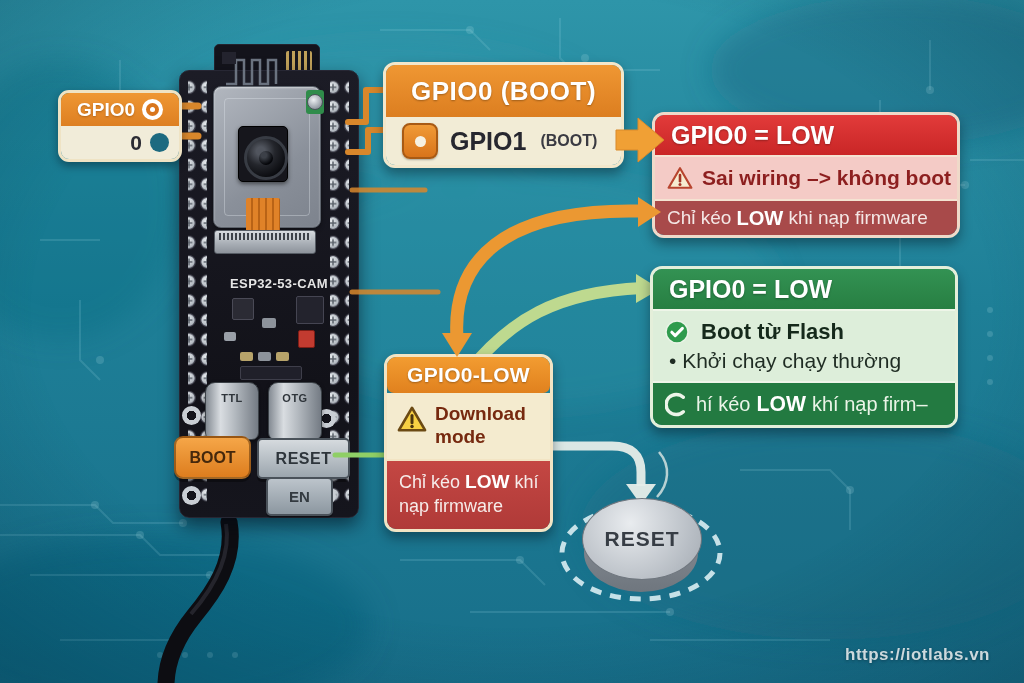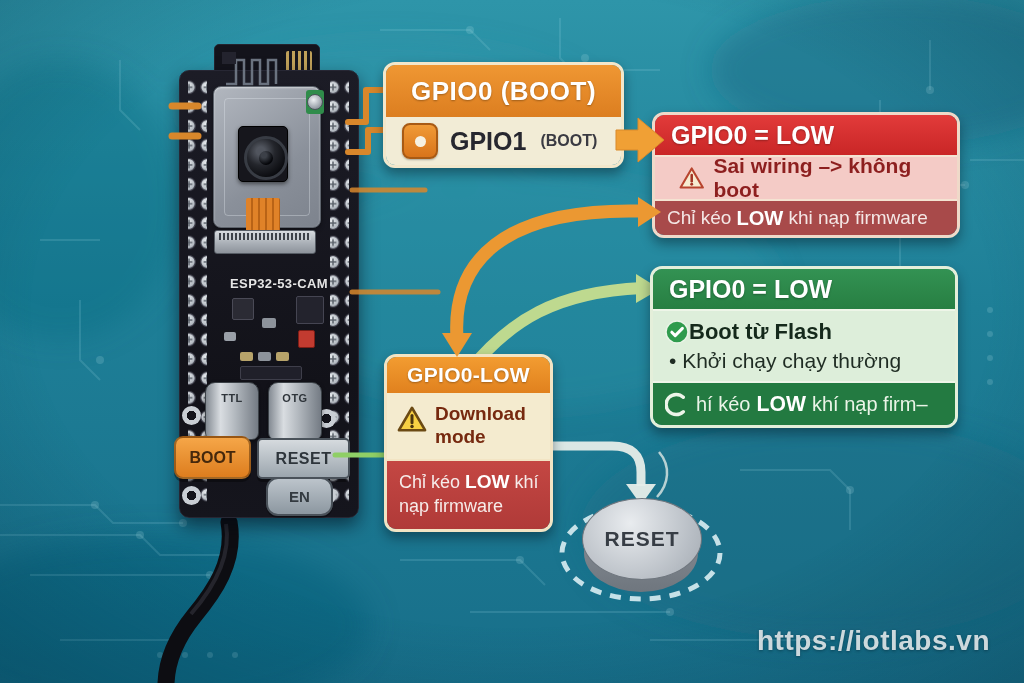--- a/index.html
+++ b/index.html
@@ -8,22 +8,22 @@
     font-family:"Liberation Sans","DejaVu Sans",sans-serif;
     background:#1f7f99;
   }
   #stage svg.layer{position:absolute;inset:0;pointer-events:none;}
   #bg{z-index:0;}
   #wires-low{z-index:1;}
   #board-layer{position:absolute;inset:0;z-index:2;}
   #wires-mid{z-index:3;}
   .float{position:absolute;z-index:4;}
   #arrows-over{z-index:5;}
-  #watermark{position:absolute;z-index:6;right:34px;bottom:26px;
-    color:#d6dfe2;font-size:28px;font-weight:bold;letter-spacing:.5px;
+  #watermark{position:absolute;z-index:6;right:34px;bottom:18px;
+    color:#d6dfe2;font-size:17px;font-weight:bold;letter-spacing:.5px;
     text-shadow:0 1px 3px rgba(0,25,35,.45);opacity:.95;}
 
   
   .abs{position:absolute;}
   #antenna{left:214px;top:44px;width:104px;height:52px;background:#13131b;border-radius:5px 5px 0 0;border:1px solid #23232e;}
   #gold-comb{left:286px;top:51px;width:26px;height:38px;
     background:repeating-linear-gradient(90deg,#c9a85c 0 3px,#15151e 3px 6px);opacity:.95;border-radius:2px;}
   #pcb{left:179px;top:70px;width:178px;height:446px;border-radius:10px;
     background:linear-gradient(180deg,#1c1c26,#121219 70%,#15151d);
     border:1px solid #272734;box-shadow:0 8px 18px rgba(0,10,20,.55);}
@@ -53,21 +53,21 @@
     border:1px solid #3b4147;box-shadow:0 2px 4px rgba(0,0,0,.45);text-align:center;}
   #usb-ttl{left:205px;} #usb-otg{left:268px;}
   .usb-label{display:inline-block;margin-top:9px;font-size:11px;font-weight:bold;color:#2e343a;letter-spacing:.5px;}
   .pushbtn{display:flex;align-items:center;justify-content:center;font-weight:bold;}
   #btn-boot{left:174px;top:436px;width:73px;height:39px;border-radius:9px;
     background:linear-gradient(180deg,#f5a648,#dd7d1e);border:2px solid rgba(95,52,10,.55);
     color:#45280c;font-size:16px;box-shadow:0 3px 0 rgba(0,0,0,.35);}
   #btn-reset-board{left:257px;top:438px;width:89px;height:37px;border-radius:5px;
     background:linear-gradient(180deg,#d5dade,#9ca6ae);border:2px solid #4a525a;
     color:#2e353b;font-size:16px;letter-spacing:.5px;box-shadow:0 3px 0 rgba(0,0,0,.35);}
-  #btn-en{left:266px;top:477px;width:63px;height:35px;border-radius:12px;
+  #btn-en{left:266px;top:477px;width:63px;height:35px;border-radius:5px;
     background:linear-gradient(180deg,#bcc4cb,#8c97a0);border:2px solid #4a525a;
     color:#333a40;font-size:15px;box-shadow:0 2px 0 rgba(0,0,0,.3);}
   #conn-tl{left:201px;top:470px;width:56px;height:62px;border-radius:9px;
     background:linear-gradient(180deg,#27272f,#0f0f15);border:1px solid #000;
     color:#ded9c7;font-size:15px;box-shadow:0 2px 5px rgba(0,0,0,.5);}
   .hole{position:absolute;width:19px;height:19px;border-radius:50%;
     background:radial-gradient(circle,#14141b 0 34%,#c9ced4 36% 72%,#7e858d 74%);}
 
   
   #badge{left:58px;top:90px;width:118px;border:3px solid #efe3c4;border-radius:11px;overflow:hidden;
@@ -91,38 +91,38 @@
   #box-boot .bd{height:48px;background:#f2ecd6;display:flex;align-items:center;gap:12px;padding-left:16px;}
   .pin-icon{width:32px;height:32px;border-radius:8px;background:linear-gradient(180deg,#f09a36,#d8741b);
     border:2px solid #a85a14;display:flex;align-items:center;justify-content:center;box-shadow:0 1px 2px rgba(0,0,0,.3);}
   .pin-icon .dot{width:11px;height:11px;border-radius:50%;background:#f6f1e2;}
   #box-boot .pin{font-size:25px;color:#27272f;font-weight:bold;}
   #box-boot .pinmode{font-size:16px;color:#3a3a42;font-weight:bold;margin-left:2px;}
 
   #box-wrong{left:652px;top:112px;width:302px;border:3px solid #efd9c9;}
   #box-wrong .hd{height:40px;padding-left:16px;font-size:25px;
     background:linear-gradient(180deg,#e23b3a,#c92626);}
-  #box-wrong .warn{height:42px;background:#f4cbc6;display:flex;align-items:center;gap:9px;padding-left:24px;
+  #box-wrong .warn{height:42px;background:#f4cbc6;display:flex;align-items:center;gap:9px;padding-left:12px;
     color:#8d1f1f;font-weight:bold;font-size:21px;border-top:2px solid #f4e3d2;border-bottom:2px solid #f4e3d2;}
   #box-wrong .note{height:34px;background:#a84a4a;display:flex;align-items:center;gap:5px;padding-left:12px;
     color:#f4e7e5;font-size:19px;}
   .note b{font-size:1.06em;color:#fff;}
 
   #box-ok{left:650px;top:266px;width:302px;border:3px solid #e4efda;}
   #box-ok .hd{height:40px;padding-left:16px;font-size:25px;
     background:linear-gradient(180deg,#339253,#277f42);}
   #box-ok .mid{background:#ddeeda;padding:8px 0 8px 12px;border-top:2px solid #eef5e8;border-bottom:2px solid #eef5e8;}
-  #box-ok .l1{display:flex;align-items:center;gap:0;color:#15291b;font-weight:bold;font-size:22px;}
+  #box-ok .l1{display:flex;align-items:center;gap:12px;color:#15291b;font-weight:bold;font-size:22px;}
   #box-ok .l2{margin:4px 0 0 4px;color:#1f2c23;font-size:21px;}
   #box-ok .note{height:42px;background:#237a41;display:flex;align-items:center;gap:6px;padding-left:12px;
     color:#eaf4e7;font-size:20px;}
 
   #box-dl{left:384px;top:354px;width:163px;border:3px solid #f2e4c4;}
   #box-dl .hd{height:36px;justify-content:center;font-size:21px;letter-spacing:.3px;
-    background:linear-gradient(180deg,#f29c31,#e0811e);}
+    background:linear-gradient(180deg,#f29c31,#e0811e);border-radius:7px;}
   #box-dl .warn{background:#f4ebcf;display:flex;gap:8px;padding:10px 8px 10px 10px;
     color:#76290f;font-weight:bold;font-size:19px;line-height:1.2;border-bottom:2px solid #f2e4c4;}
   #box-dl .note{background:linear-gradient(180deg,#c44743,#b03a38);padding:8px 10px 10px 12px;
     color:#f6ebe9;font-size:18px;line-height:1.35;}
 
   
   #reset-btn{left:582px;top:498px;width:118px;height:96px;}
   #reset-btn .side{position:absolute;left:2px;top:16px;width:114px;height:78px;border-radius:50%;
     background:linear-gradient(180deg,#8b929a,#6f767e);}
   #reset-btn .top{position:absolute;left:0;top:0;width:118px;height:80px;border-radius:50%;
@@ -279,20 +279,34 @@
       <path d="M348,122 H366 V90 H386" stroke-width="6"></path>
       <path d="M348,152 H368 V130 H386" stroke-width="6"></path>
       <path d="M352,190 H425" stroke-width="5" opacity=".85"></path>
       <path d="M352,292 H438" stroke-width="5" opacity=".85"></path>
     </g>
     <path d="M335,455 H390" stroke="#8fcf66" stroke-width="5" fill="none" stroke-linecap="round"></path>
     <path d="M468,372 C510,320 556,292 642,288" stroke="#bed98f" stroke-width="12" fill="none"></path>
     <polygon points="636,274 660,289 636,303" fill="#bed98f"></polygon>
   </svg>
 
+  <div id="badge" class="float">
+    <div class="hd">
+      <span>GPIO0</span>
+      <span class="donut">
+          <span class="mid">
+            <span class="core"></span>
+          </span>
+        </span>
+    </div>
+    <div class="bd">
+      <span>0</span>
+      <span class="teal-dot"></span>
+    </div>
+  </div>
 
   <div id="box-boot" class="float fbox">
     <div class="hd">GPIO0 (BOOT)</div>
     <div class="bd">
       <span class="pin-icon">
           <span class="dot"></span>
         </span>
       <span class="pin">GPIO1</span>
       <span class="pinmode">(BOOT)</span>
     </div>

